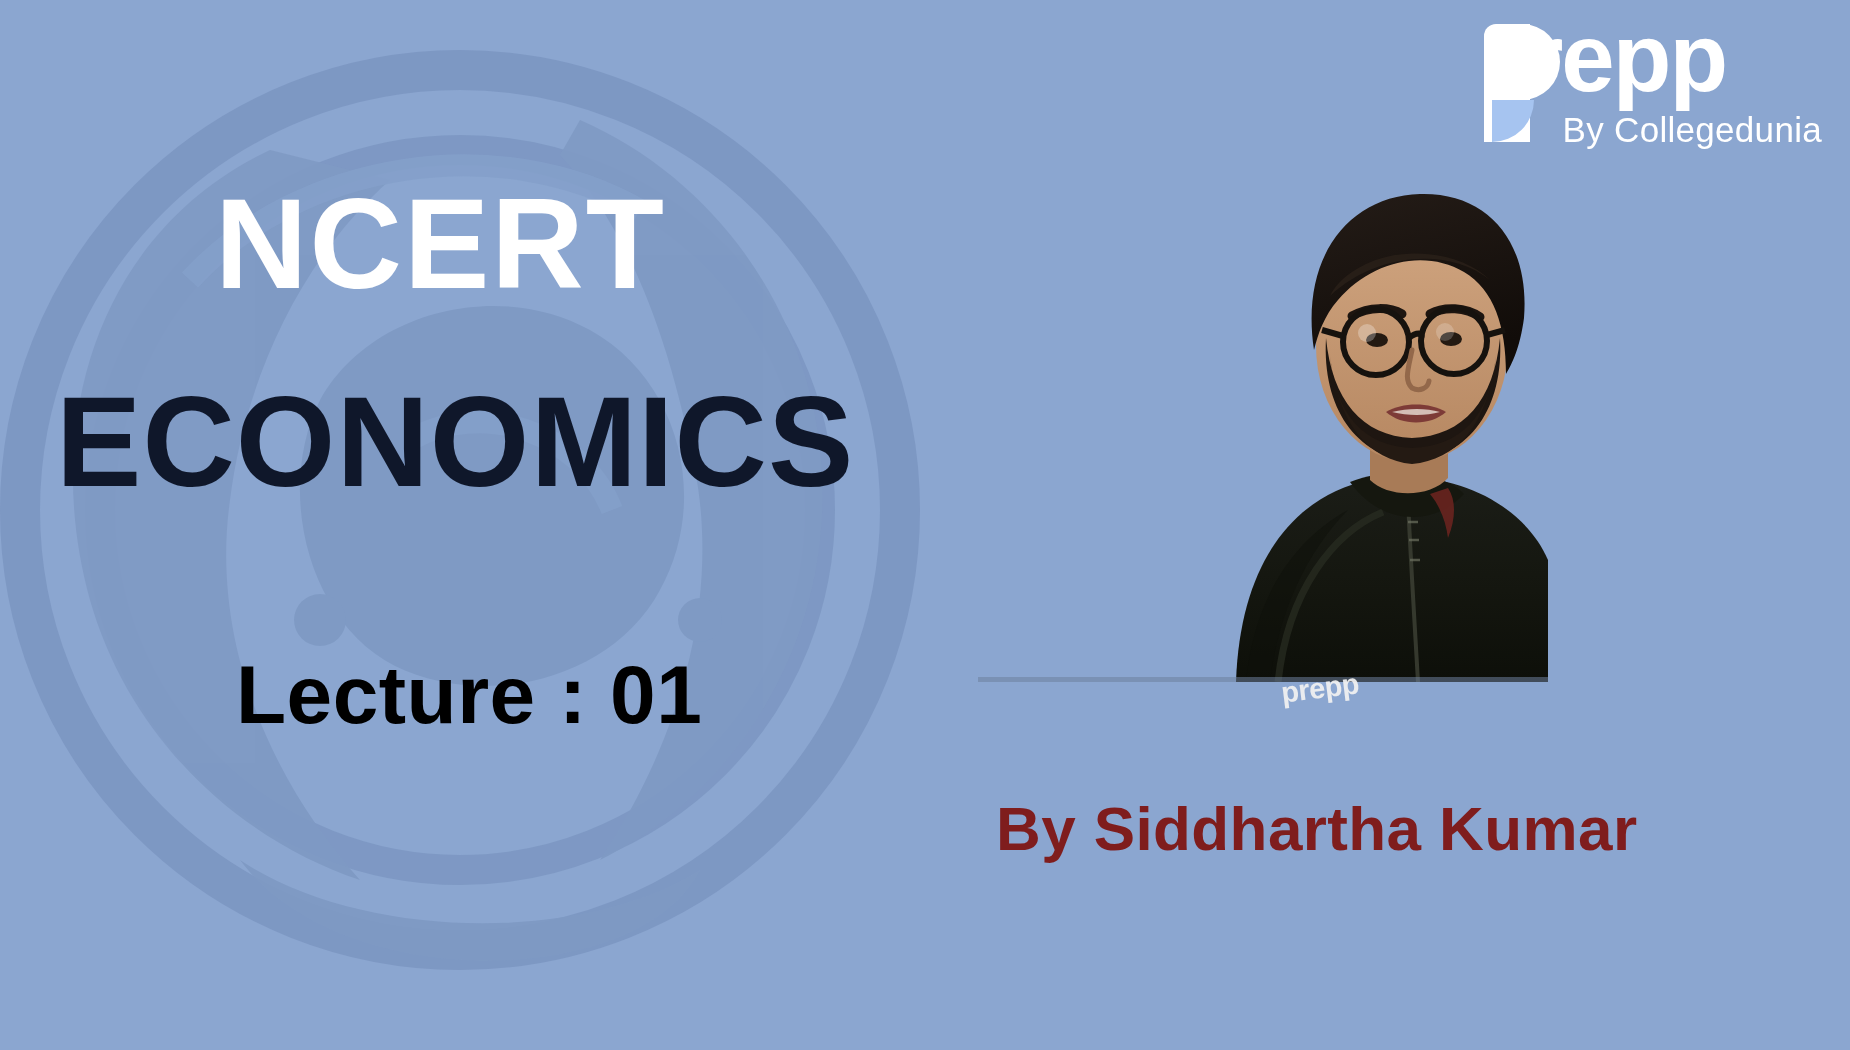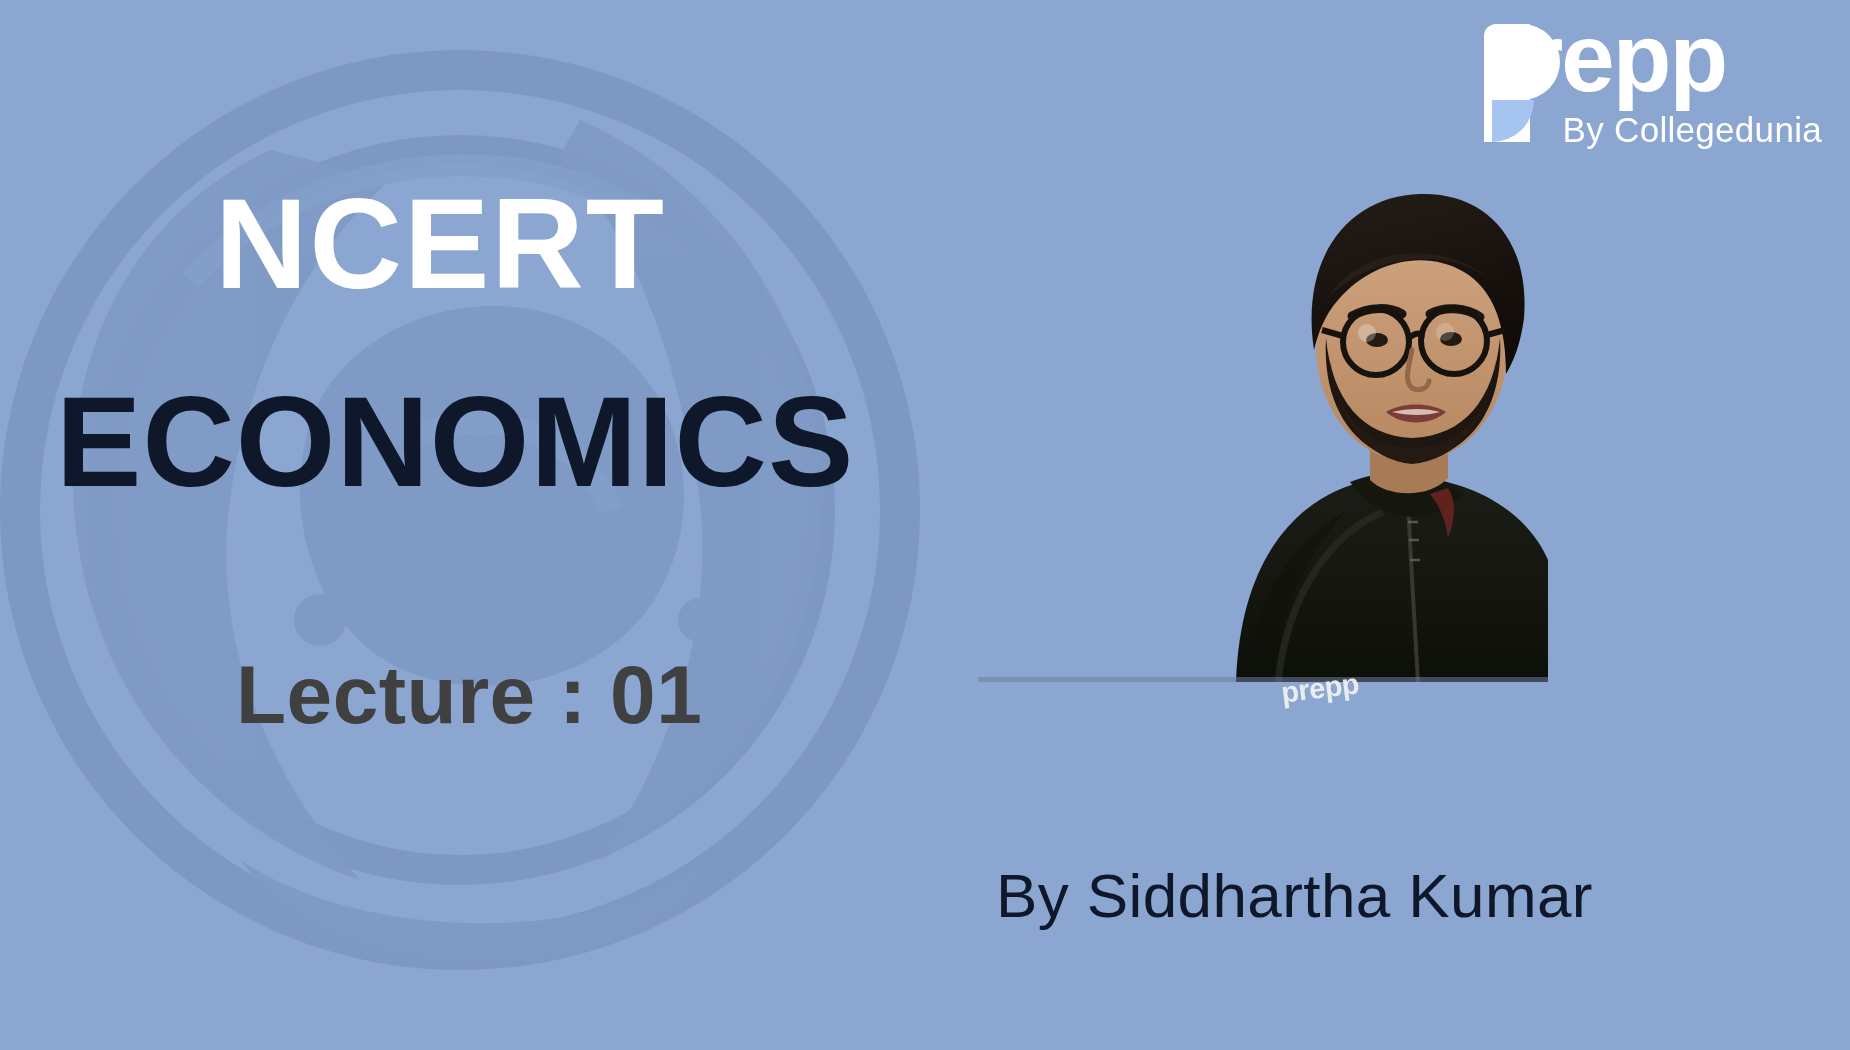--- a/index.html
+++ b/index.html
@@ -108,21 +108,21 @@
     letter-spacing: 1px;
     line-height: 1;
     white-space: nowrap;
   }
   #title-lecture {
     position: absolute;
     left: 236px;
     top: 654px;
     font-size: 82px;
     font-weight: 700;
-    color: #404040;
+    color: #000000;
     letter-spacing: 0.5px;
     line-height: 1;
     white-space: nowrap;
     text-align: center;
   }
 
   
   #video {
     position: absolute;
     left: 978px;
@@ -152,24 +152,24 @@
     font-weight: 700;
     color: #f2f2f2;
     letter-spacing: -0.5px;
     transform: rotate(-7deg);
     opacity: 0.93;
     white-space: nowrap;
   }
   #presenter-name {
     position: absolute;
     left: 996px;
-    top: 860px;
+    top: 793px;
     font-size: 62px;
-    font-weight: 400;
-    color: #0f172a;
+    font-weight: 700;
+    color: #7f1d1d;
     letter-spacing: 0.4px;
     white-space: nowrap;
   }
 </style>
 </head>
 <body>
 
 <div id="slide">
 
   <svg id="watermark" viewBox="0 0 1060 1080" xmlns="http://www.w3.org/2000/svg">

